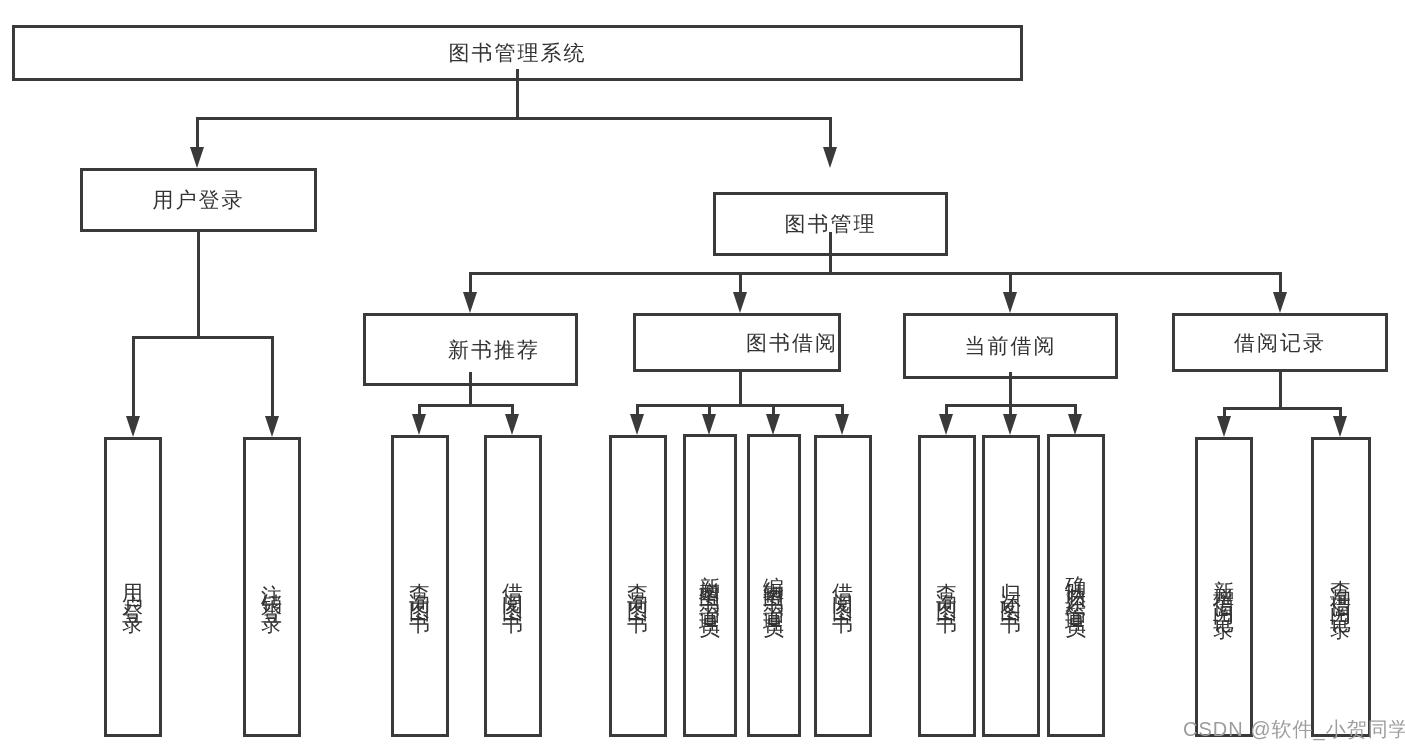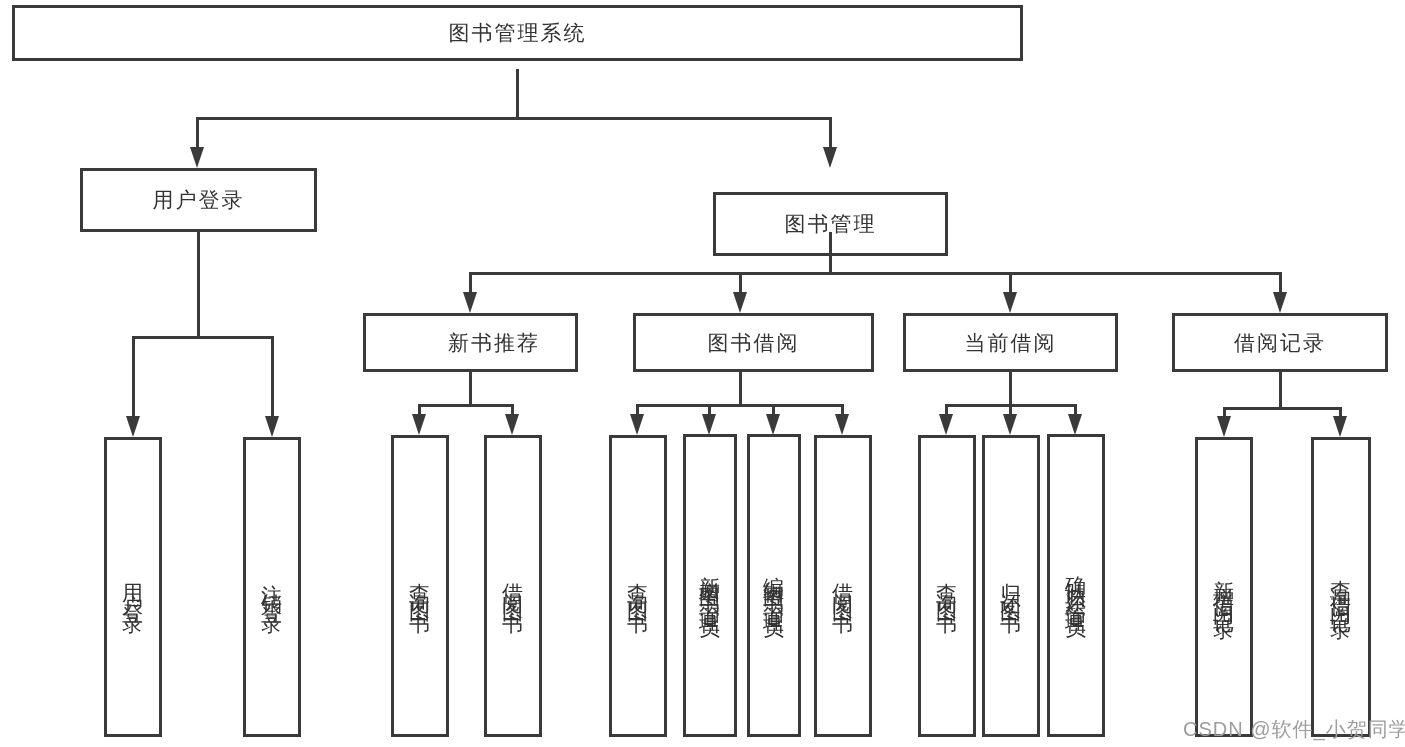--- a/index.html
+++ b/index.html
@@ -37,21 +37,21 @@
   .watermark{
     position:absolute;left:1183px;top:716px;z-index:10;
     font-size:20px;color:var(--wm);white-space:nowrap;letter-spacing:1px;
   }
 </style>
 </head>
 <body>
 
 <div id="canvas">
 
-  <div class="hbox" style="left:12px;top:5px;width:1011px;height:56px;">
+  <div class="hbox" style="left:12px;top:25px;width:1011px;height:56px;">
     <span>图书管理系统</span>
   </div>
 
   <div class="vl" style="left:516px;top:69px;height:50px;"></div>
   <div class="hl" style="left:196px;top:117px;width:636px;"></div>
   <div class="vl" style="left:196px;top:117px;height:32px;"></div>
   <div class="arrow" style="left:190px;top:147px;"></div>
   <div class="vl" style="left:829px;top:117px;height:32px;"></div>
   <div class="arrow" style="left:823px;top:147px;"></div>
 
@@ -73,27 +73,27 @@
   <div class="hl" style="left:469px;top:272px;width:812px;"></div>
   <div class="vl" style="left:469px;top:272px;height:22px;"></div>
   <div class="arrow" style="left:463px;top:292px;"></div>
   <div class="vl" style="left:739px;top:272px;height:22px;"></div>
   <div class="arrow" style="left:733px;top:292px;"></div>
   <div class="vl" style="left:1009px;top:272px;height:22px;"></div>
   <div class="arrow" style="left:1003px;top:292px;"></div>
   <div class="vl" style="left:1279px;top:272px;height:22px;"></div>
   <div class="arrow" style="left:1273px;top:292px;"></div>
 
-  <div class="hbox" style="left:363px;top:313px;width:215px;height:59px;padding-left:47px;">
+  <div class="hbox" style="left:363px;top:313px;width:215px;height:73px;padding-left:47px;">
     <span>新书推荐</span>
   </div>
-  <div class="hbox" style="left:633px;top:313px;width:241px;height:59px;">
+  <div class="hbox" style="left:633px;top:313px;width:208px;height:59px;justify-content:flex-end;">
     <span>图书借阅</span>
   </div>
-  <div class="hbox" style="left:903px;top:313px;width:215px;height:59px;">
+  <div class="hbox" style="left:903px;top:313px;width:215px;height:66px;">
     <span>当前借阅</span>
   </div>
   <div class="hbox" style="left:1172px;top:313px;width:216px;height:59px;">
     <span>借阅记录</span>
   </div>
 
   <div class="vl" style="left:469px;top:372px;height:35px;"></div>
   <div class="hl" style="left:418px;top:404px;width:96px;"></div>
   <div class="vl" style="left:418px;top:404px;height:11px;"></div>
   <div class="arrow" style="left:412px;top:414px;"></div>

